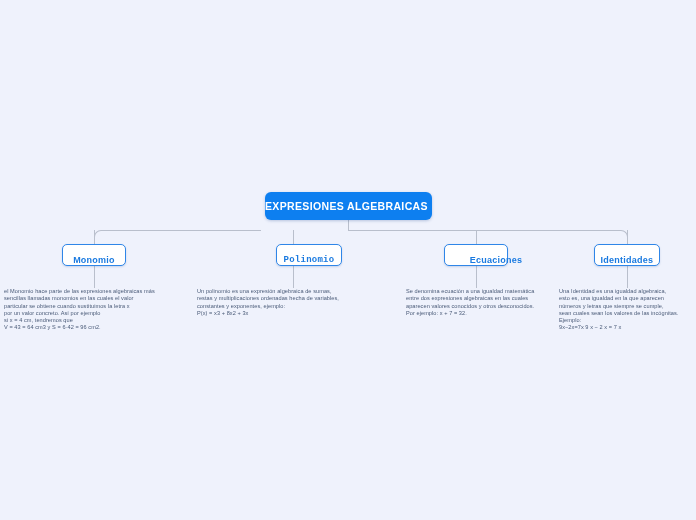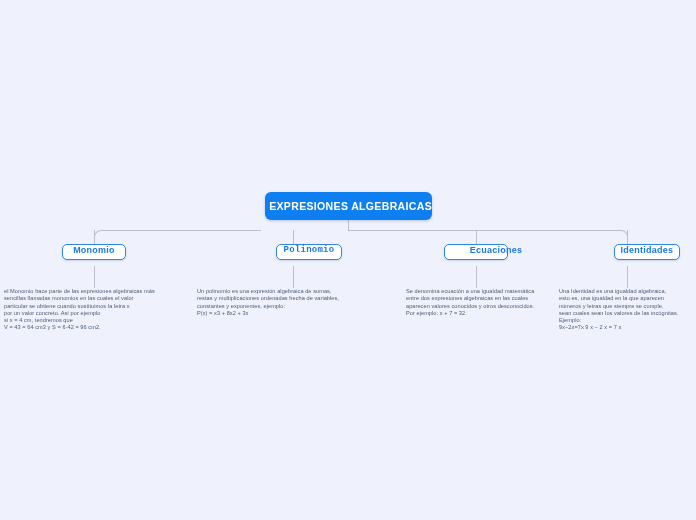--- a/index.html
+++ b/index.html
@@ -48,55 +48,55 @@
     position: absolute;
     left: 265px;
     top: 192px;
     width: 167px;
     height: 28px;
     background: #0d7ff0;
     border-radius: 6px;
     box-shadow: 0 1px 3px rgba(40,80,150,.28);
     display: flex;
     align-items: center;
-    justify-content: flex-end;
+    justify-content: flex-start;
   }
   .node-root span {
     color: #ffffff;
     font-size: 10.5px;
     font-weight: bold;
     letter-spacing: .35px;
     white-space: nowrap;
   }
 
   .node-child {
     position: absolute;
     top: 244px;
-    height: 16px;
+    height: 22px;
     background: #ffffff;
     border: 1.5px solid #2f86e8;
     border-radius: 5px;
     box-shadow: 0 1px 2px rgba(60,100,170,.22);
     display: flex;
-    align-items: flex-start;
+    align-items: flex-end;
     justify-content: center;
     box-sizing: border-box;
   }
   .node-child span {
     color: #1a7ae0;
     font-size: 9px;
     font-weight: bold;
     letter-spacing: .25px;
     white-space: nowrap;
   }
 
   .n1 { left: 62px;  width: 64px; }
   .n2 { left: 276px; width: 66px; font-family: Liberation Mono, monospace; }
   .n3 { left: 444px; width: 64px; padding-left: 40px; }
-  .n4 { left: 594px; width: 66px; margin-left: 20px; }
+  .n4 { left: 594px; width: 66px; }
 
   
   .desc {
     position: absolute;
     top: 288px;
     color: #4a5b78;
     font-size: 5.6px;
     line-height: 1.30;
     white-space: pre-line;
     letter-spacing: .06px;

